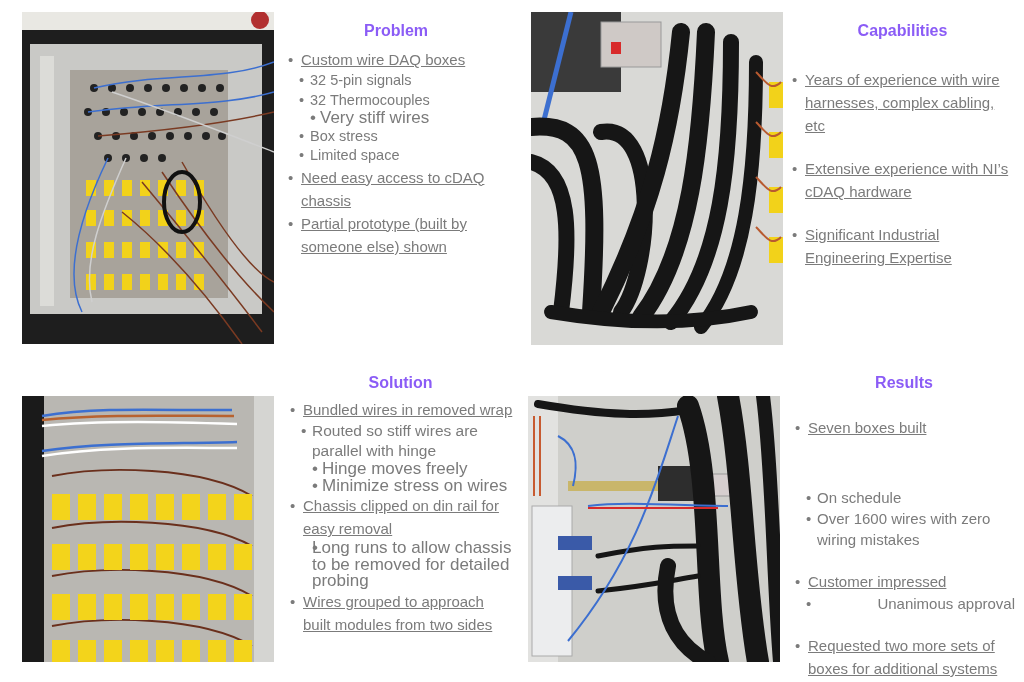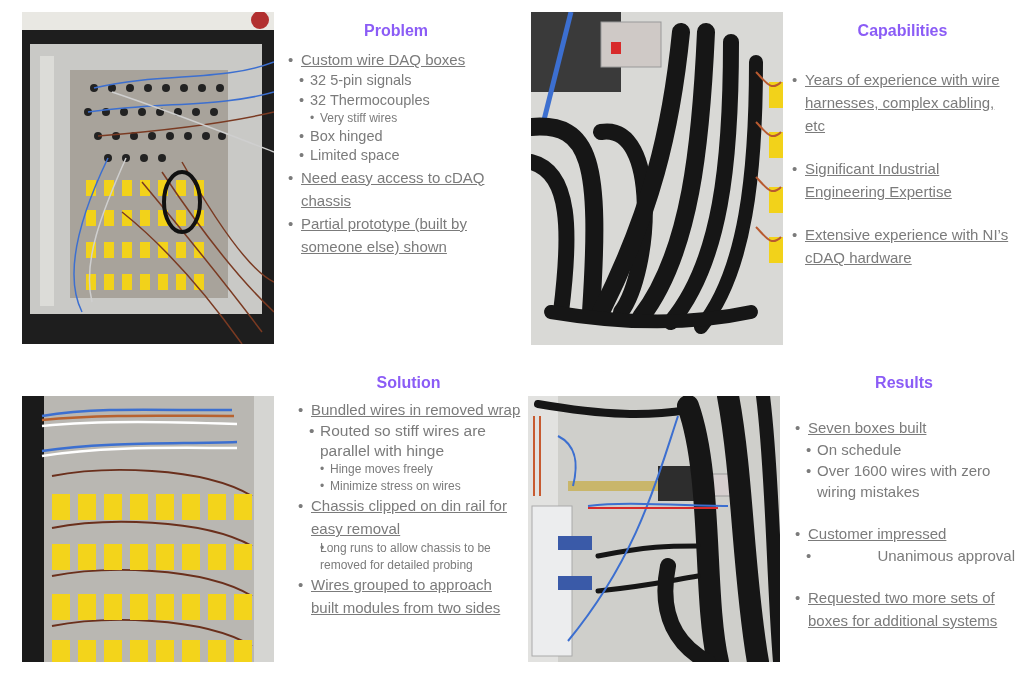--- a/index.html
+++ b/index.html
@@ -4,21 +4,21 @@
 <style>
   html,body{margin:0;padding:0;background:#ffffff;}
   body{width:1024px;height:682px;position:relative;overflow:hidden;font-family:"Liberation Sans",sans-serif;color:#7b7b7b;}
   .photo{position:absolute;overflow:hidden;}
   .panel{position:absolute;}
   .title{font-weight:bold;font-size:16px;text-align:center;color:#8b5cf6;margin:0 0 4px 0;line-height:26px;}
   ul{list-style:none;margin:0;padding:0;}
   li{position:relative;}
   li.l1{font-size:15px;line-height:23px;padding-left:15px;text-decoration:underline;}
   li.l2{font-size:14.5px;line-height:19.5px;padding-left:24px;}
-  li.l3{font-size:12px;line-height:16.5px;padding-left:34px;}
+  li.l3{font-size:17px;line-height:16.5px;padding-left:34px;}
   li.l1::before{content:"\2022";position:absolute;left:2px;}
   li.l2::before{content:"\2022";position:absolute;left:13px;}
   li.l3::before{content:"\2022";position:absolute;left:24px;}
   li.gap{margin-top:20px;}
   
   .p1{left:22px;top:12px;width:252px;height:332px;background:#2c2c2c;}
   .p2{left:531px;top:12px;width:252px;height:333px;background:#d6d6d4;}
   .p3{left:22px;top:396px;width:252px;height:266px;background:#bdbbb6;}
   .p4{left:528px;top:396px;width:252px;height:266px;background:#d0d0cc;}
 </style>
@@ -109,21 +109,21 @@
   </svg>
 </div>
 
 <div class="panel" style="left:286px;top:18px;width:220px;">
   <div class="title">Problem</div>
   <ul>
     <li class="l1"> Custom wire DAQ boxes</li>
     <li class="l2">32 5-pin signals</li>
     <li class="l2">32 Thermocouples</li>
     <li class="l3">Very stiff wires</li>
-    <li class="l2">Box hinged</li>
+    <li class="l2">Box stress</li>
     <li class="l2">Limited space</li>
     <li class="l1">Need easy access to cDAQ chassis</li>
     <li class="l1">Partial prototype (built by someone else) shown</li>
   </ul>
 </div>
 
 <div class="photo p2">
   <svg width="252" height="333" viewBox="0 0 252 333">
     <rect width="252" height="333" fill="#d9d9d6"></rect>
     <rect x="0" y="0" width="90" height="80" fill="#3a3a3a"></rect>
@@ -152,22 +152,22 @@
         <path d="M225 165 C235 175 240 185 250 175"></path>
         <path d="M225 215 C235 225 240 235 250 225"></path>
     </g>
   </svg>
 </div>
 
 <div class="panel" style="left:790px;top:18px;width:225px;">
   <div class="title" style="margin-bottom:24px;">Capabilities</div>
   <ul>
     <li class="l1">Years of experience with wire harnesses, complex cabling, etc</li>
+    <li class="l1 gap">Extensive experience with NI’s cDAQ hardware</li>
     <li class="l1 gap">Significant Industrial Engineering Expertise</li>
-    <li class="l1 gap">Extensive experience with NI’s cDAQ hardware</li>
   </ul>
 </div>
 
 <div class="photo p3">
   <svg width="252" height="266" viewBox="0 0 252 266">
     <rect width="252" height="266" fill="#b9b7b2"></rect>
     <rect x="0" y="0" width="22" height="266" fill="#1a1a1a"></rect>
     <rect x="232" y="0" width="20" height="266" fill="#d5d5d2"></rect>
     <g fill="none" stroke-width="2.5">
       <path d="M20 20 C80 10 150 15 210 14" stroke="#3c6fd0"></path>
@@ -212,21 +212,21 @@
         <rect x="82" y="244" width="18" height="22"></rect>
         <rect x="108" y="244" width="18" height="22"></rect>
         <rect x="134" y="244" width="18" height="22"></rect>
         <rect x="160" y="244" width="18" height="22"></rect>
         <rect x="186" y="244" width="18" height="22"></rect>
         <rect x="212" y="244" width="18" height="22"></rect>
     </g>
   </svg>
 </div>
 
-<div class="panel" style="left:296px;top:370px;width:225px;">
+<div class="panel" style="left:288px;top:370px;width:225px;">
   <div class="title" style="margin-bottom:2px;">Solution</div>
   <ul>
     <li class="l1">Bundled wires in removed wrap</li>
     <li class="l2" style="font-size:15.5px;line-height:20px;">Routed so stiff wires are parallel with hinge</li>
     <li class="l3">Hinge moves freely</li>
     <li class="l3">Minimize stress on wires</li>
     <li class="l1">Chassis clipped on din rail for easy removal</li>
     <li class="l3" style="padding-left:24px;">Long runs to allow chassis to be removed for detailed probing</li>
     <li class="l1">Wires grouped to approach built modules from two sides</li>
   </ul>
@@ -261,19 +261,19 @@
       <path d="M6 20 L6 100"></path>
         <path d="M12 20 L12 100"></path>
     </g>
   </svg>
 </div>
 
 <div class="panel" style="left:793px;top:370px;width:222px;">
   <div class="title" style="margin-bottom:20px;">Results</div>
   <ul>
     <li class="l1">Seven boxes built</li>
-    <li class="l2" style="font-size:15px;line-height:21px;">On schedule</li>
+    <li class="l2" style="font-size:15px;line-height:21px;margin-top:48px;">On schedule</li>
     <li class="l2" style="font-size:15px;line-height:21px;">Over 1600 wires with zero wiring mistakes</li>
     <li class="l1 gap">Customer impressed</li>
     <li class="l2" style="font-size:15px;line-height:21px;text-align:right;">Unanimous approval</li>
     <li class="l1 gap">Requested two more sets of boxes for additional systems</li>
   </ul>
 </div>
 
 </body></html>

